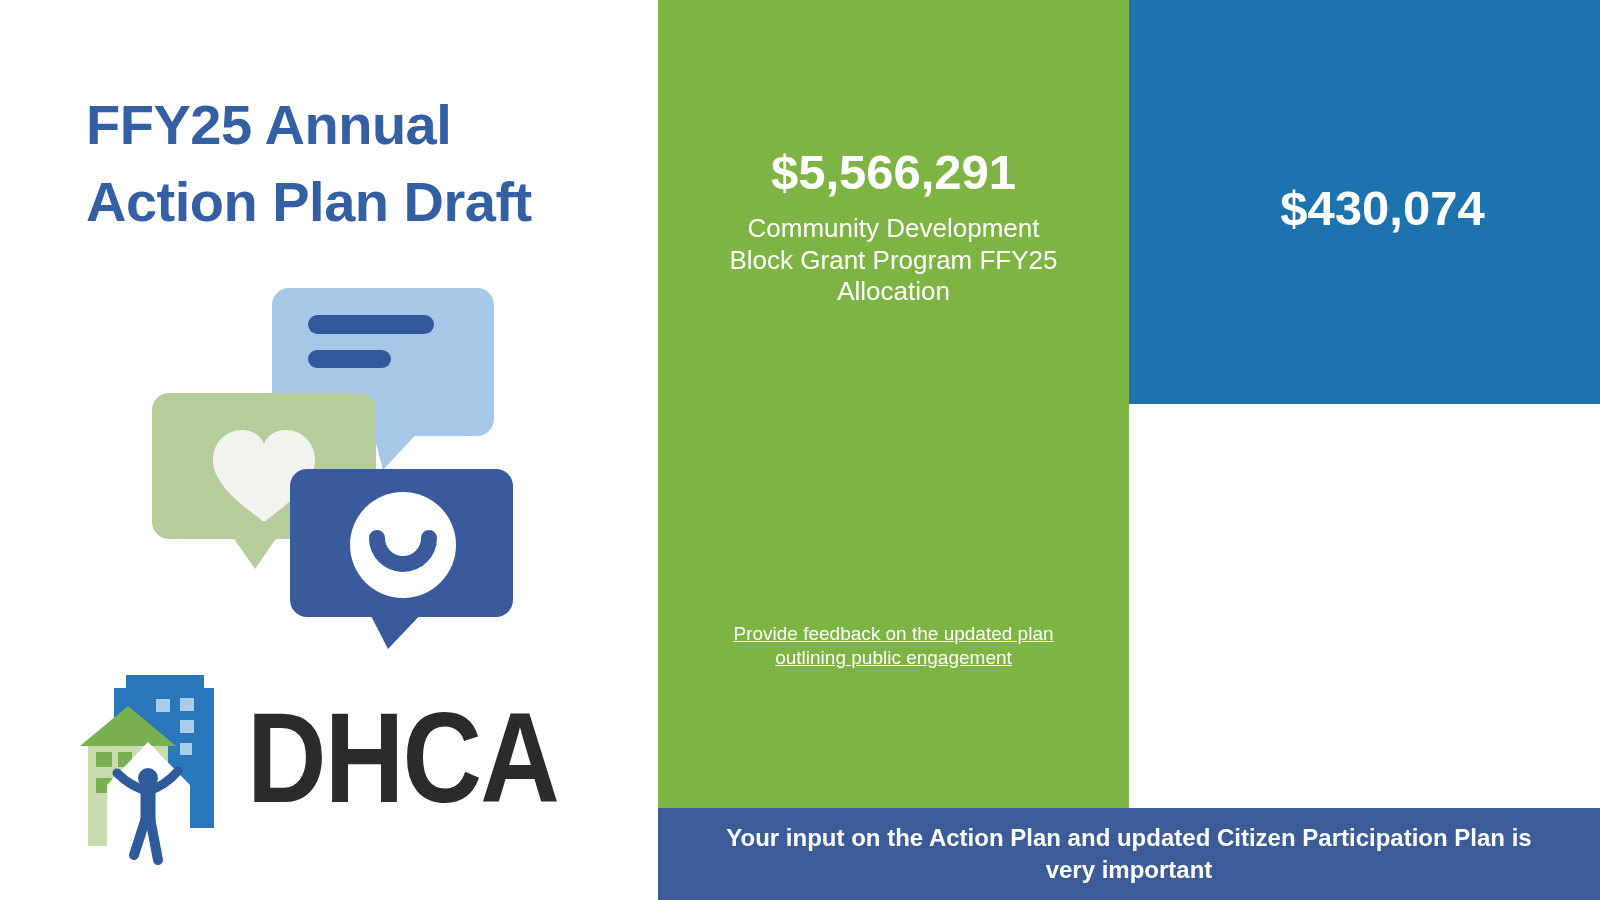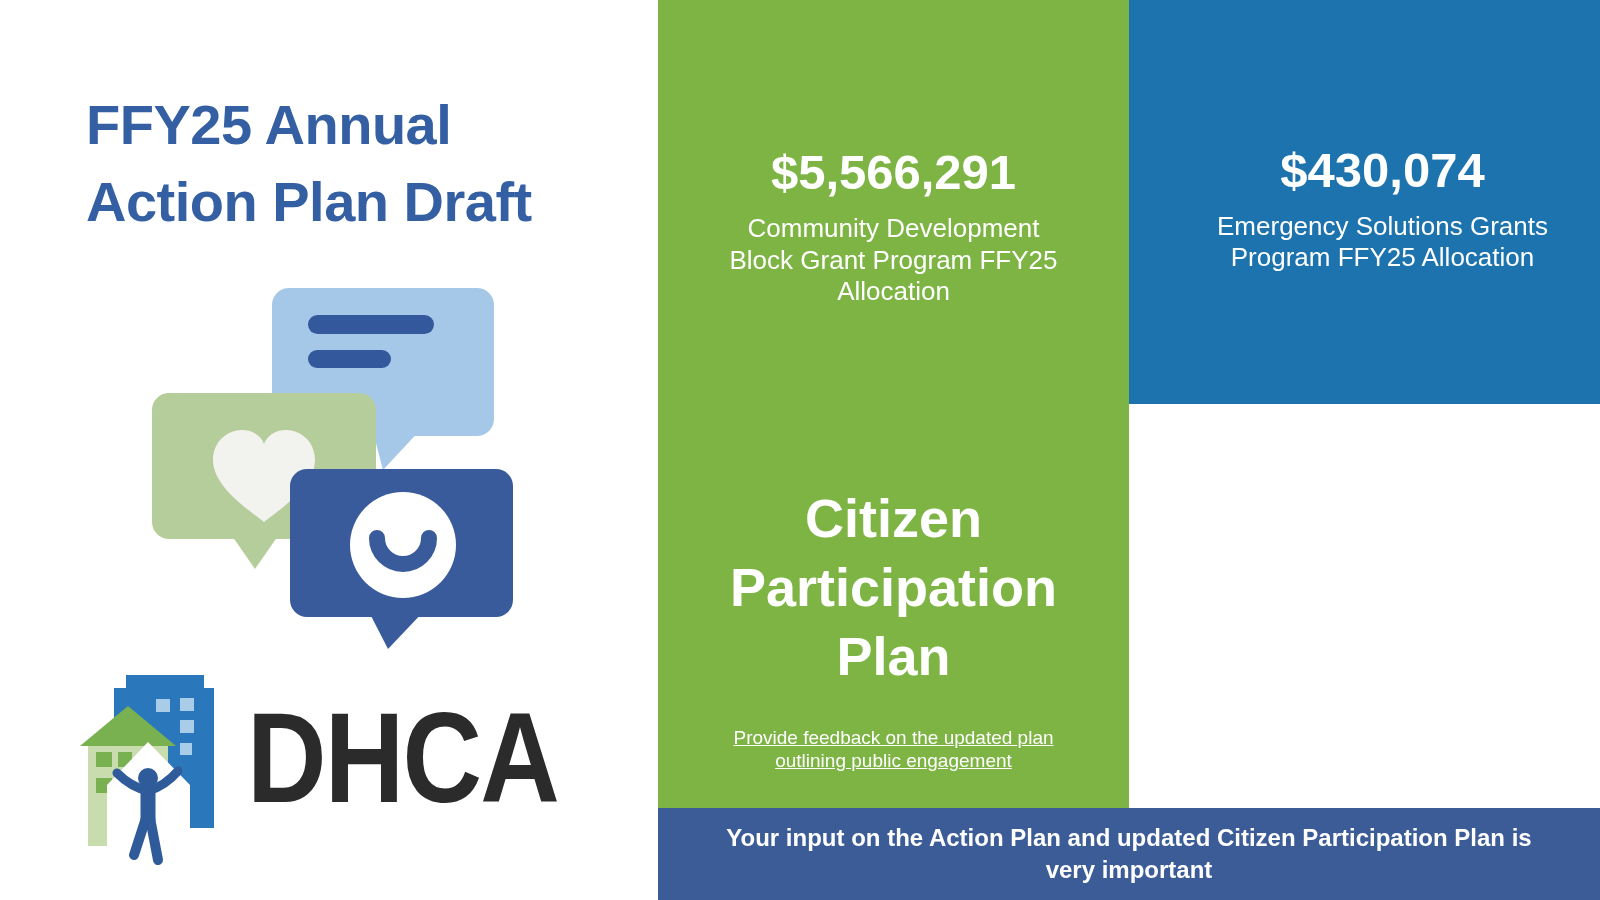--- a/index.html
+++ b/index.html
@@ -195,25 +195,23 @@
   <div class="grid">
 
     <div class="block green pad-a">
       <div class="amount">$5,566,291</div>
       <div class="desc">Community Development Block Grant Program FFY25 Allocation</div>
     </div>
 
 
     <div class="block blue pad-b">
       <div class="amount">$430,074</div>
-      <div class="desc">Emergency Solutions Grants Program FFY25 Allocation</div>
     </div>
 
     <div class="block green pad-c">
-      <div class="cpp-heading">Citizen Participation Plan</div>
       <div class="cpp-desc">Provide feedback on the updated plan outlining public engagement</div>
     </div>
 
   </div>
 
   <div class="footer">
     <span>Your input on the Action Plan and updated Citizen Participation Plan is very important</span>
   </div>
 
 </div>

